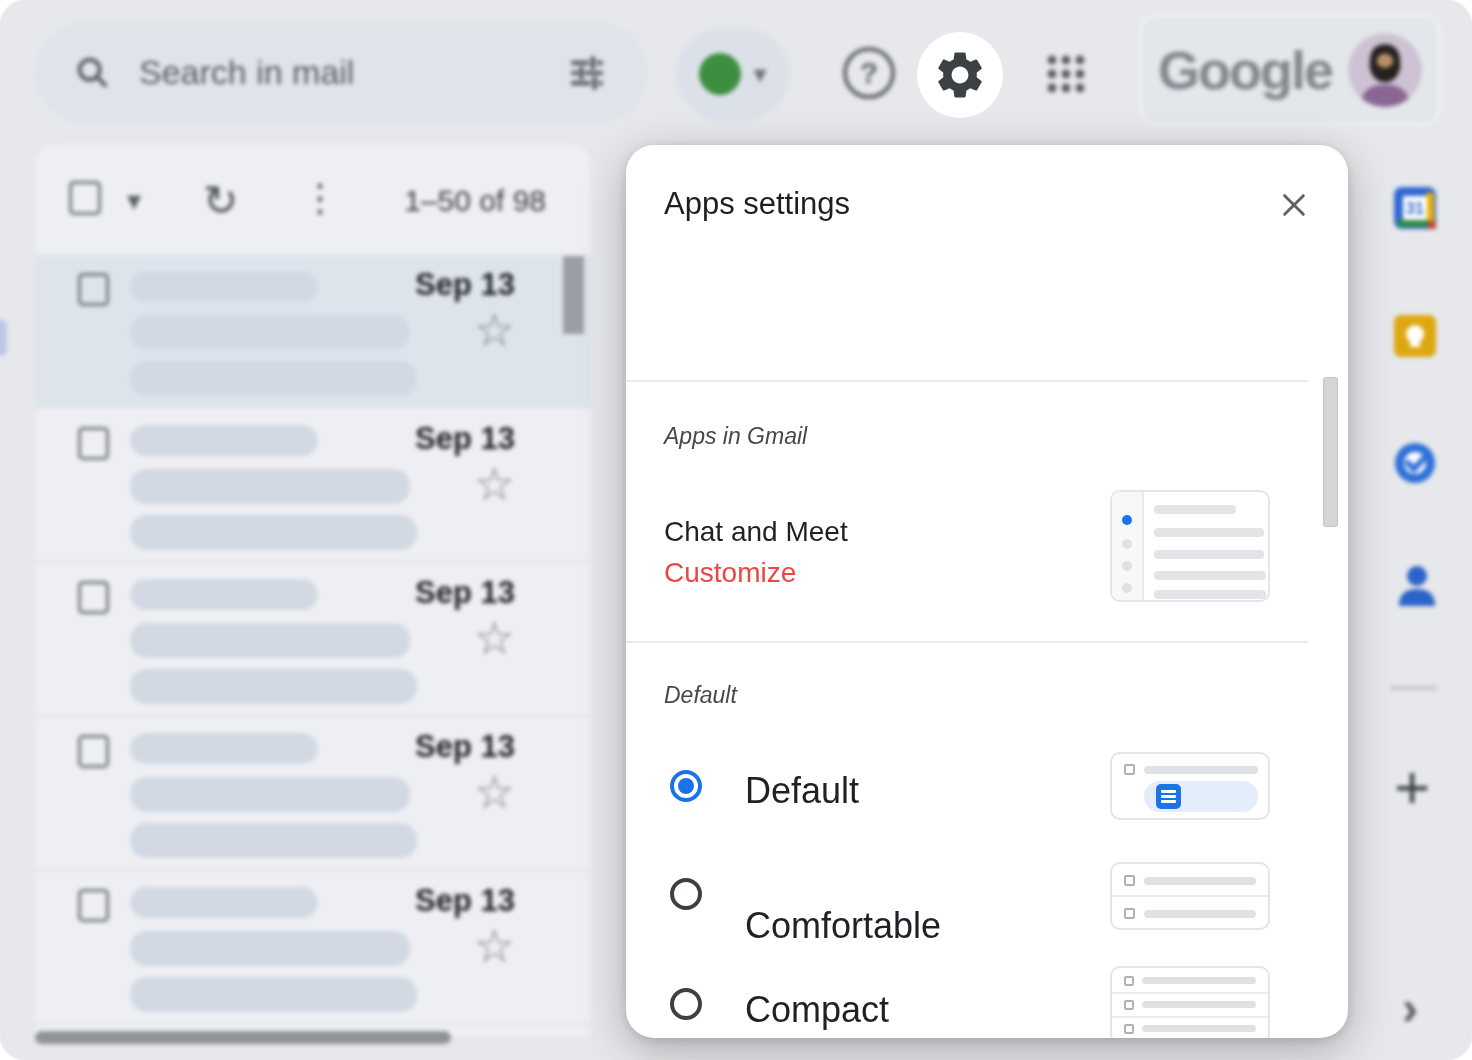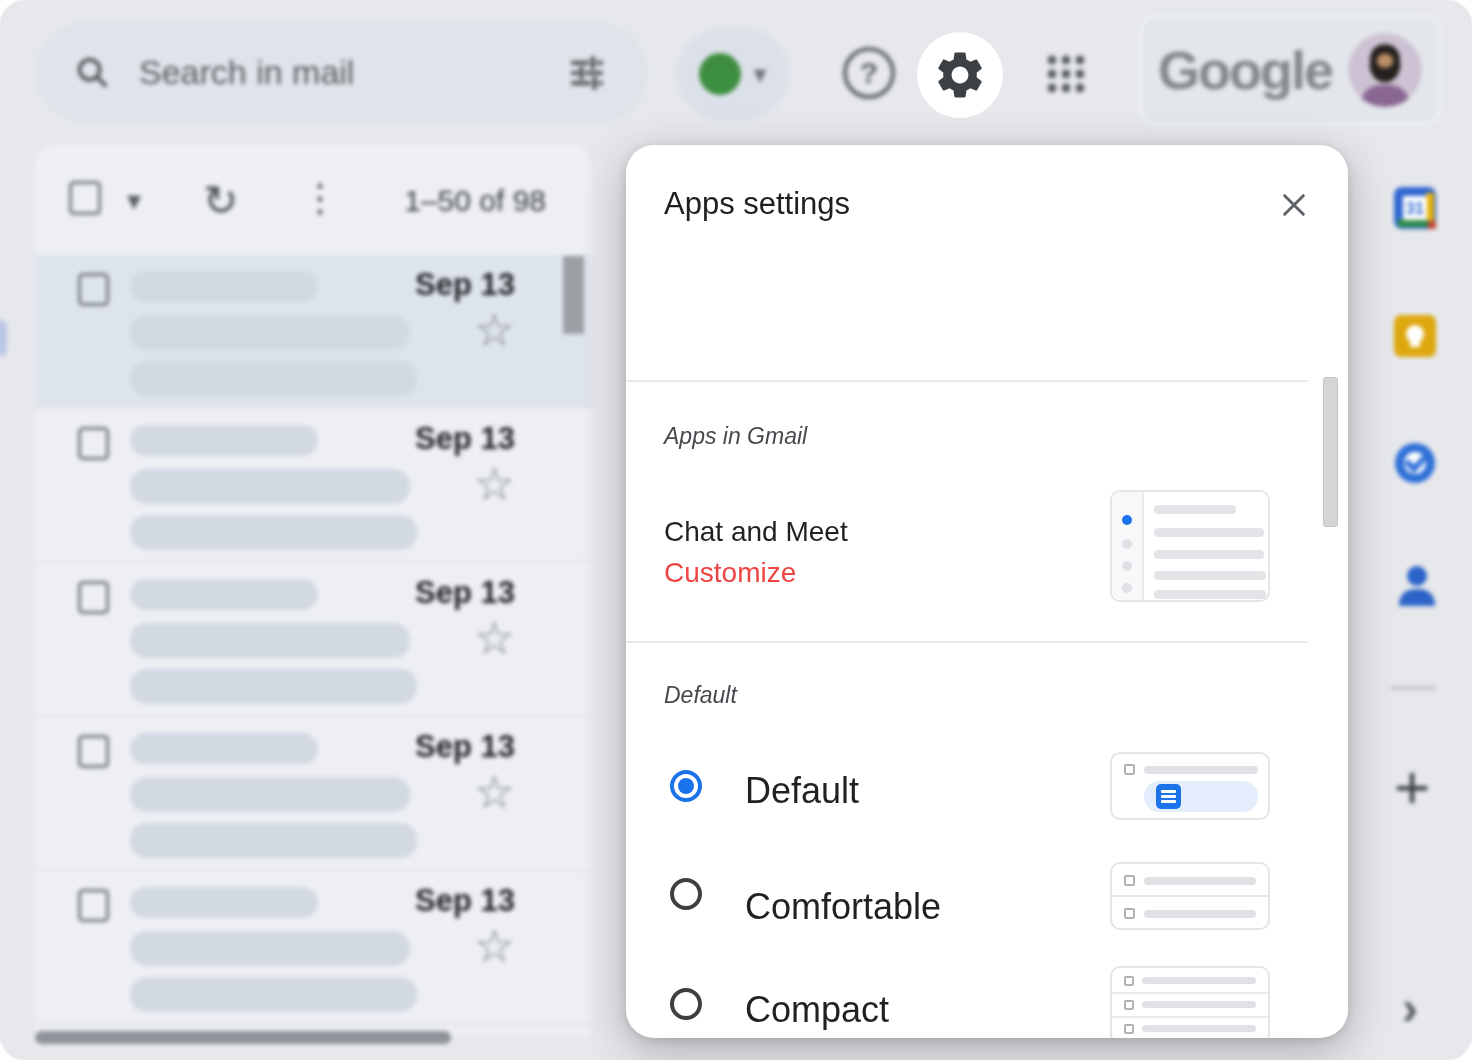--- a/index.html
+++ b/index.html
@@ -77,21 +77,21 @@
   .bluepill{position:absolute;left:32px;top:27px;width:114px;height:31px;border-radius:16px;background:#e4edfc;}
   .bluedoc{position:absolute;left:12px;top:3px;width:25px;height:25px;border-radius:5px;background:#1a73e8;}
   .bluedoc i{position:absolute;left:5px;width:15px;height:3px;background:#fff;border-radius:1px;}
   .trow-div{position:absolute;left:0;width:100%;height:2px;background:#e8eaec;}
   
   .radio{position:absolute;left:44px;width:32px;height:32px;border-radius:50%;box-sizing:border-box;border:4px solid #3c4043;background:#fff;}
   .radio.selected{border-color:#1a73e8;}
   .radio.selected::after{content:"";position:absolute;left:4px;top:4px;width:16px;height:16px;border-radius:50%;background:#1a73e8;}
   .opt-label{position:absolute;left:119px;font-size:36px;color:#1f2125;}
   .r-default{top:625px;} .l-default{top:625px;}
-  .r-comfortable{top:733px;} .l-comfortable{top:741px;}
+  .r-comfortable{top:733px;} .l-comfortable{top:760px;}
   .r-compact{top:843px;} .l-compact{top:844px;}
 </style>
 </head>
 <body>
 
 <div class="app">
 
   <div class="backdrop">
 
     <div class="abs search-bar">

